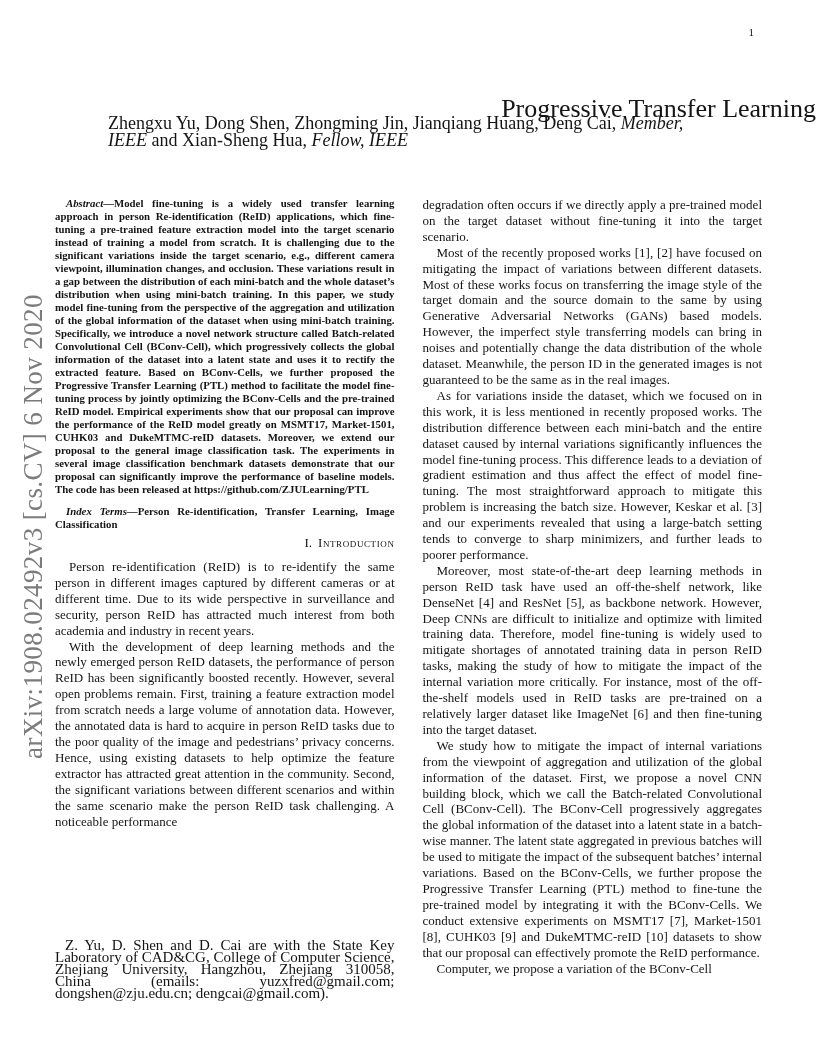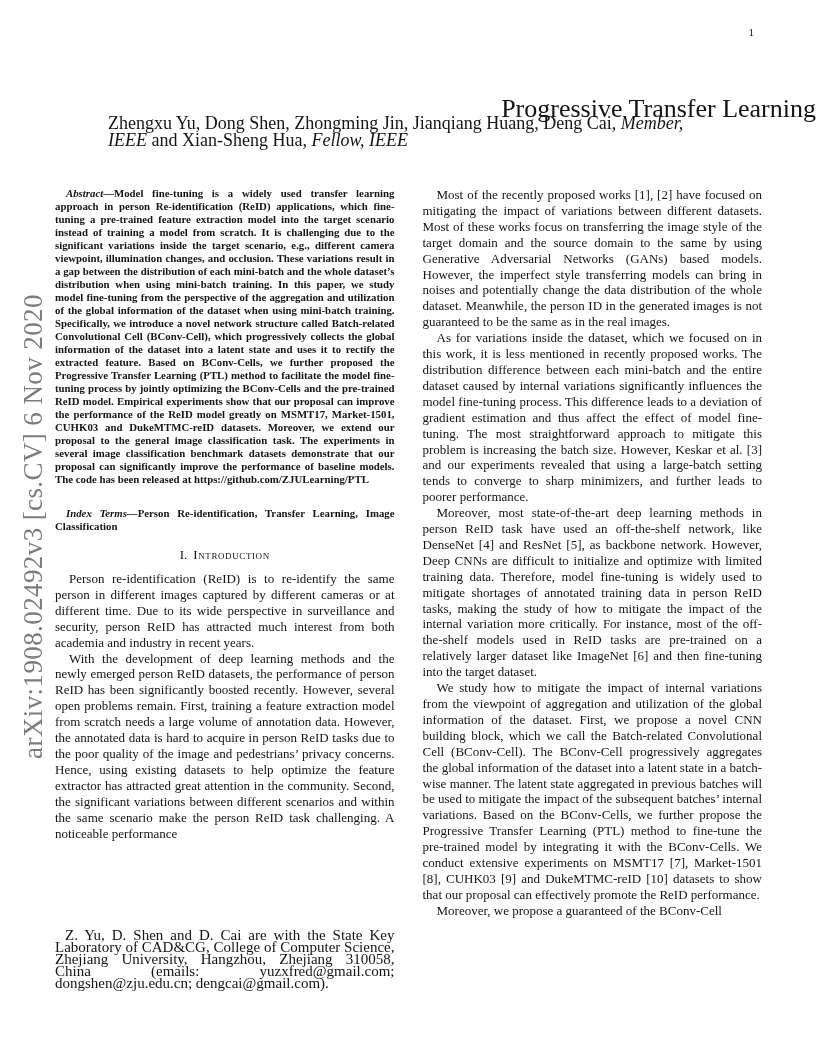--- a/index.html
+++ b/index.html
@@ -44,41 +44,41 @@
     position: absolute;
     top: 115px; left: 108px;
     width: 600px;
     text-align: left;
     font-size: 18px;
     line-height: 17px;
   }
   .authors .it { font-style: italic; }
   .columns {
     position: absolute;
-    top: 187px; left: 55px;
+    top: 197px; left: 55px;
     width: 707px;
     display: flex;
     gap: 28px;
   }
   .col { width: 340px; text-align: justify; }
   .col-left { position: relative; height: 803px; }
 
   .abstract, .index-terms {
     font-weight: bold;
     font-size: 10.8px;
     line-height: 13px;
   }
   .abstract p, .index-terms p { margin: 0; text-indent: 11px; }
-  .index-terms { margin-top: 21px; }
+  .index-terms { margin-top: 9px; }
   .lead-italic { font-style: italic; }
 
   .section-heading {
-    margin-top: 14px;
+    margin-top: 4px;
     margin-bottom: 8px;
-    text-align: center;
+    text-align: right;
     font-size: 13px;
   }
   .section-heading .sc { font-variant: small-caps; letter-spacing: 0.6px; }
   .heading-num { margin-right: 6px; }
 
   .body-text { font-size: 13px; line-height: 15.9px; }
   .body-text p { margin: 0; text-indent: 14px; }
   .body-text p.no-indent { text-indent: 0; }
 
   .footnote {
@@ -127,22 +127,23 @@
         <p>With the development of deep learning methods and the newly emerged person ReID datasets, the performance of person ReID has been significantly boosted recently. However, several open problems remain. First, training a feature extraction model from scratch needs a large volume of annotation data. However, the annotated data is hard to acquire in person ReID tasks due to the poor quality of the image and pedestrians’ privacy concerns. Hence, using existing datasets to help optimize the feature extractor has attracted great attention in the community. Second, the significant variations between different scenarios and within the same scenario make the person ReID task challenging. A noticeable performance</p>
       </div>
 
       <div class="footnote">
         <p>Z. Yu, D. Shen and D. Cai are with the State Key Laboratory of CAD&amp;CG, College of Computer Science, Zhejiang University, Hangzhou, Zhejiang 310058, China (emails: yuzxfred@gmail.com; dongshen@zju.edu.cn; dengcai@gmail.com).</p>
       </div>
 
     </div>
 
     <div class="col col-right body-text">
+      <p class="no-indent">degradation often occurs if we directly apply a pre-trained model on the target dataset without fine-tuning it into the target scenario.</p>
       <p>Most of the recently proposed works [1], [2] have focused on mitigating the impact of variations between different datasets. Most of these works focus on transferring the image style of the target domain and the source domain to the same by using Generative Adversarial Networks (GANs) based models. However, the imperfect style transferring models can bring in noises and potentially change the data distribution of the whole dataset. Meanwhile, the person ID in the generated images is not guaranteed to be the same as in the real images.</p>
       <p>As for variations inside the dataset, which we focused on in this work, it is less mentioned in recently proposed works. The distribution difference between each mini-batch and the entire dataset caused by internal variations significantly influences the model fine-tuning process. This difference leads to a deviation of gradient estimation and thus affect the effect of model fine-tuning. The most straightforward approach to mitigate this problem is increasing the batch size. However, Keskar et al. [3] and our experiments revealed that using a large-batch setting tends to converge to sharp minimizers, and further leads to poorer performance.</p>
       <p>Moreover, most state-of-the-art deep learning methods in person ReID task have used an off-the-shelf network, like DenseNet [4] and ResNet [5], as backbone network. However, Deep CNNs are difficult to initialize and optimize with limited training data. Therefore, model fine-tuning is widely used to mitigate shortages of annotated training data in person ReID tasks, making the study of how to mitigate the impact of the internal variation more critically. For instance, most of the off-the-shelf models used in ReID tasks are pre-trained on a relatively larger dataset like ImageNet [6] and then fine-tuning into the target dataset.</p>
       <p>We study how to mitigate the impact of internal variations from the viewpoint of aggregation and utilization of the global information of the dataset. First, we propose a novel CNN building block, which we call the Batch-related Convolutional Cell (BConv-Cell). The BConv-Cell progressively aggregates the global information of the dataset into a latent state in a batch-wise manner. The latent state aggregated in previous batches will be used to mitigate the impact of the subsequent batches’ internal variations. Based on the BConv-Cells, we further propose the Progressive Transfer Learning (PTL) method to fine-tune the pre-trained model by integrating it with the BConv-Cells. We conduct extensive experiments on MSMT17 [7], Market-1501 [8], CUHK03 [9] and DukeMTMC-reID [10] datasets to show that our proposal can effectively promote the ReID performance.</p>
-      <p>Moreover, we propose a guaranteed of the BConv-Cell</p>
+      <p>Computer, we propose a variation of the BConv-Cell</p>
     </div>
 
   </div>
 
 </div>
 
 </body></html>

